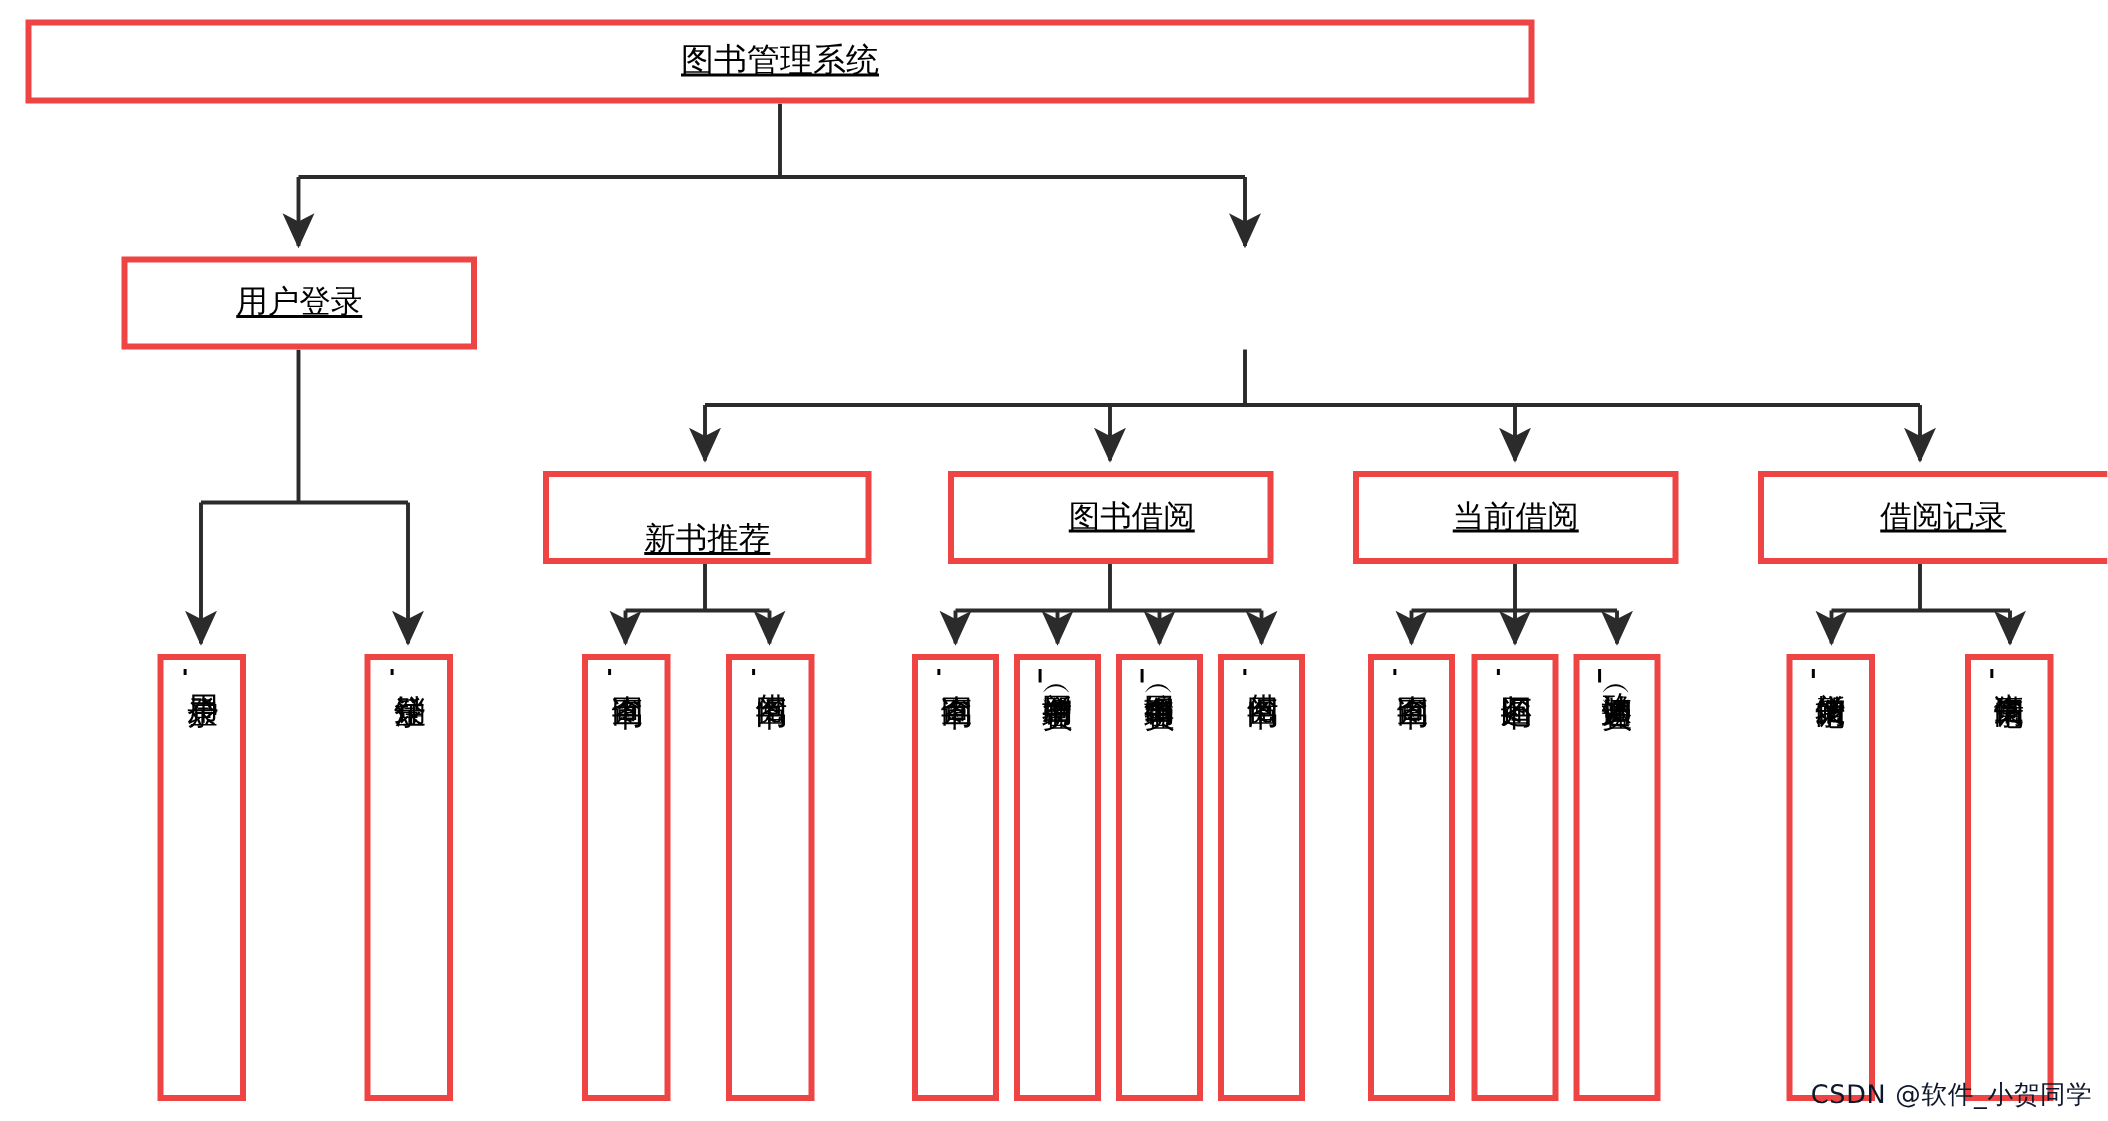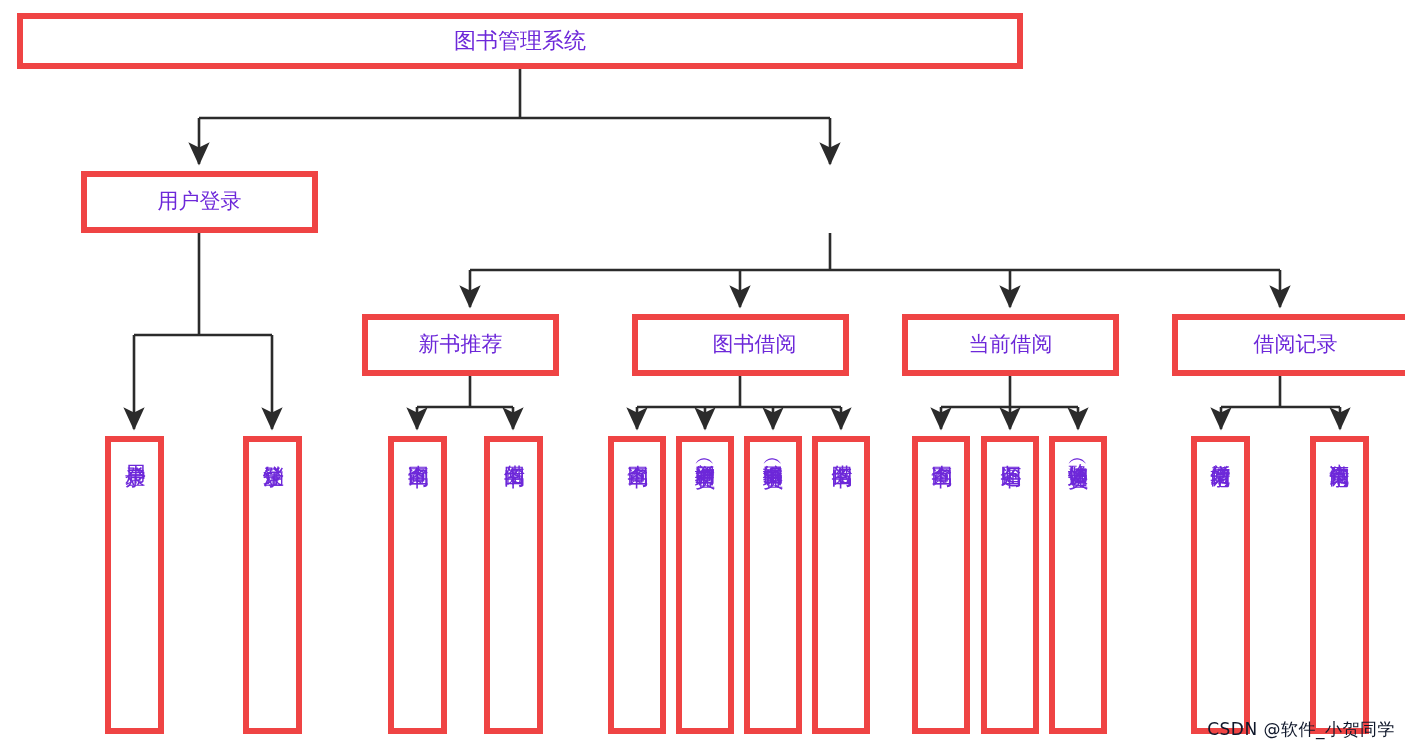--- a/index.html
+++ b/index.html
@@ -23,26 +23,27 @@
     left: 0;
     top: 0;
     width: 1405px;
     height: 747px;
     pointer-events: none;
   }
   .node {
     position: absolute;
     box-sizing: border-box;
     background: #ffffff;
-    border: 6px solid #ef4444;
+    border: 4px solid #ef4444;
     display: flex;
     align-items: center;
     justify-content: center;
-    color: #6d28d9;
+    color: #000000;
     z-index: 3;
+    text-decoration: underline;
   }
   .node-label {
     display: block;
     text-align: center;
     line-height: 1.12;
     white-space: nowrap;
   }
   .node.root .node-label {
     font-size: 22px;
   }
@@ -139,21 +140,21 @@
 
   <div class="node root" style="left:17px; top:13px; width:1006px; height:56px;">
     <span class="node-label">图书管理系统</span>
   </div>
 
   <div class="node lvl2" style="left:81px; top:171px; width:237px; height:62px;">
     <span class="node-label">用户登录</span>
   </div>
 
 
-  <div class="node lvl3" style="left:362px; top:314px; width:197px; height:62px;">
+  <div class="node lvl3" style="left:362px; top:314px; width:219px; height:62px;align-items:flex-end;">
     <span class="node-label">新书推荐</span>
   </div>
 
   <div class="node lvl3" style="left:632px; top:314px; width:217px; height:62px;padding-left:28px;">
     <span class="node-label">图书借阅</span>
   </div>
 
   <div class="node lvl3" style="left:902px; top:314px; width:217px; height:62px;">
     <span class="node-label">当前借阅</span>
   </div>

